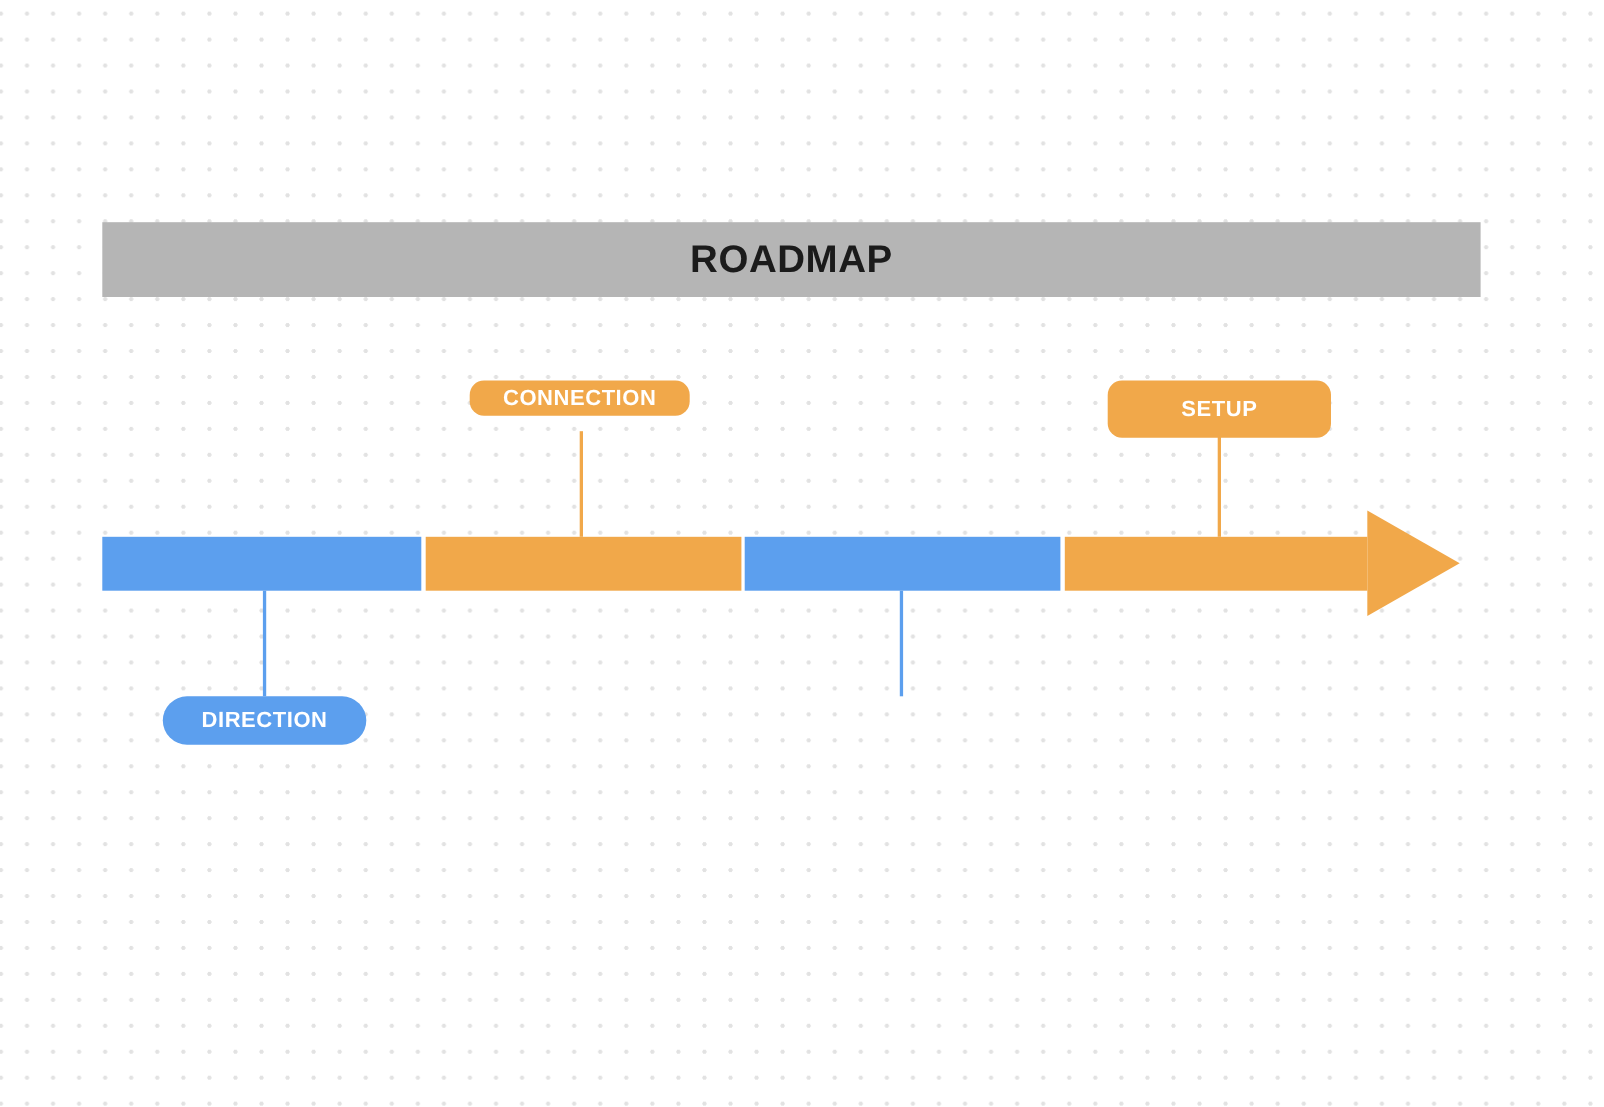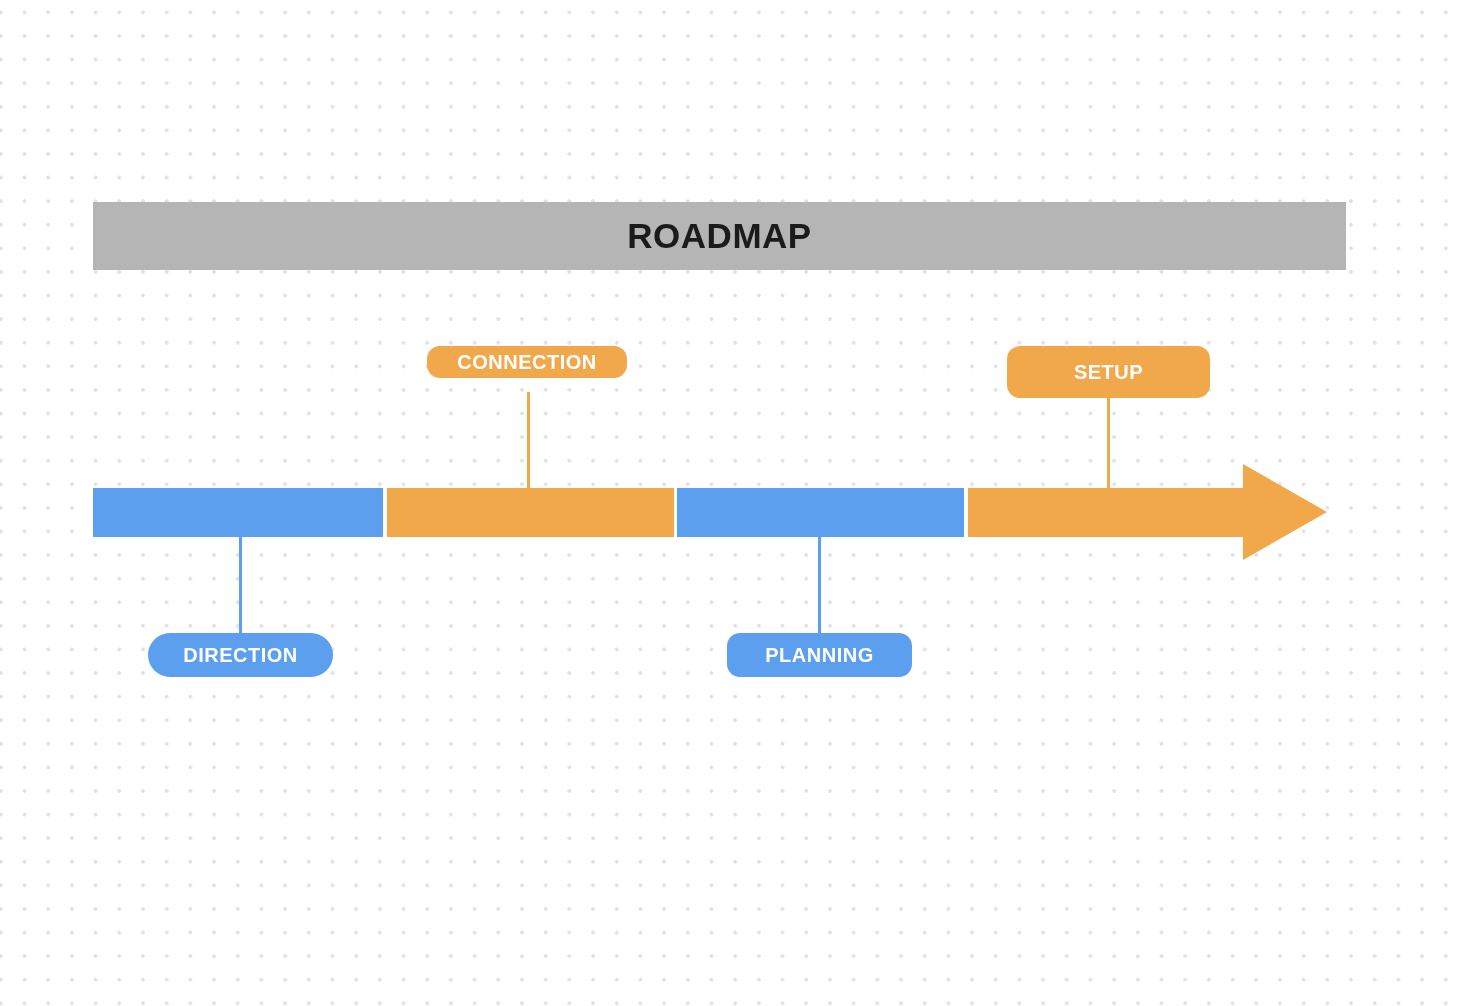--- a/index.html
+++ b/index.html
@@ -116,17 +116,14 @@
 
   <div class="milestone orange" id="ms-connection">
     <span>CONNECTION</span>
   </div>
   <div class="milestone orange" id="ms-setup">
     <span>SETUP</span>
   </div>
   <div class="milestone blue" id="ms-direction">
     <span>DIRECTION</span>
   </div>
-  <div class="milestone blue" id="ms-planning">
-    <span>PLANNING</span>
-  </div>
 
 </div>
 
 </body></html>

